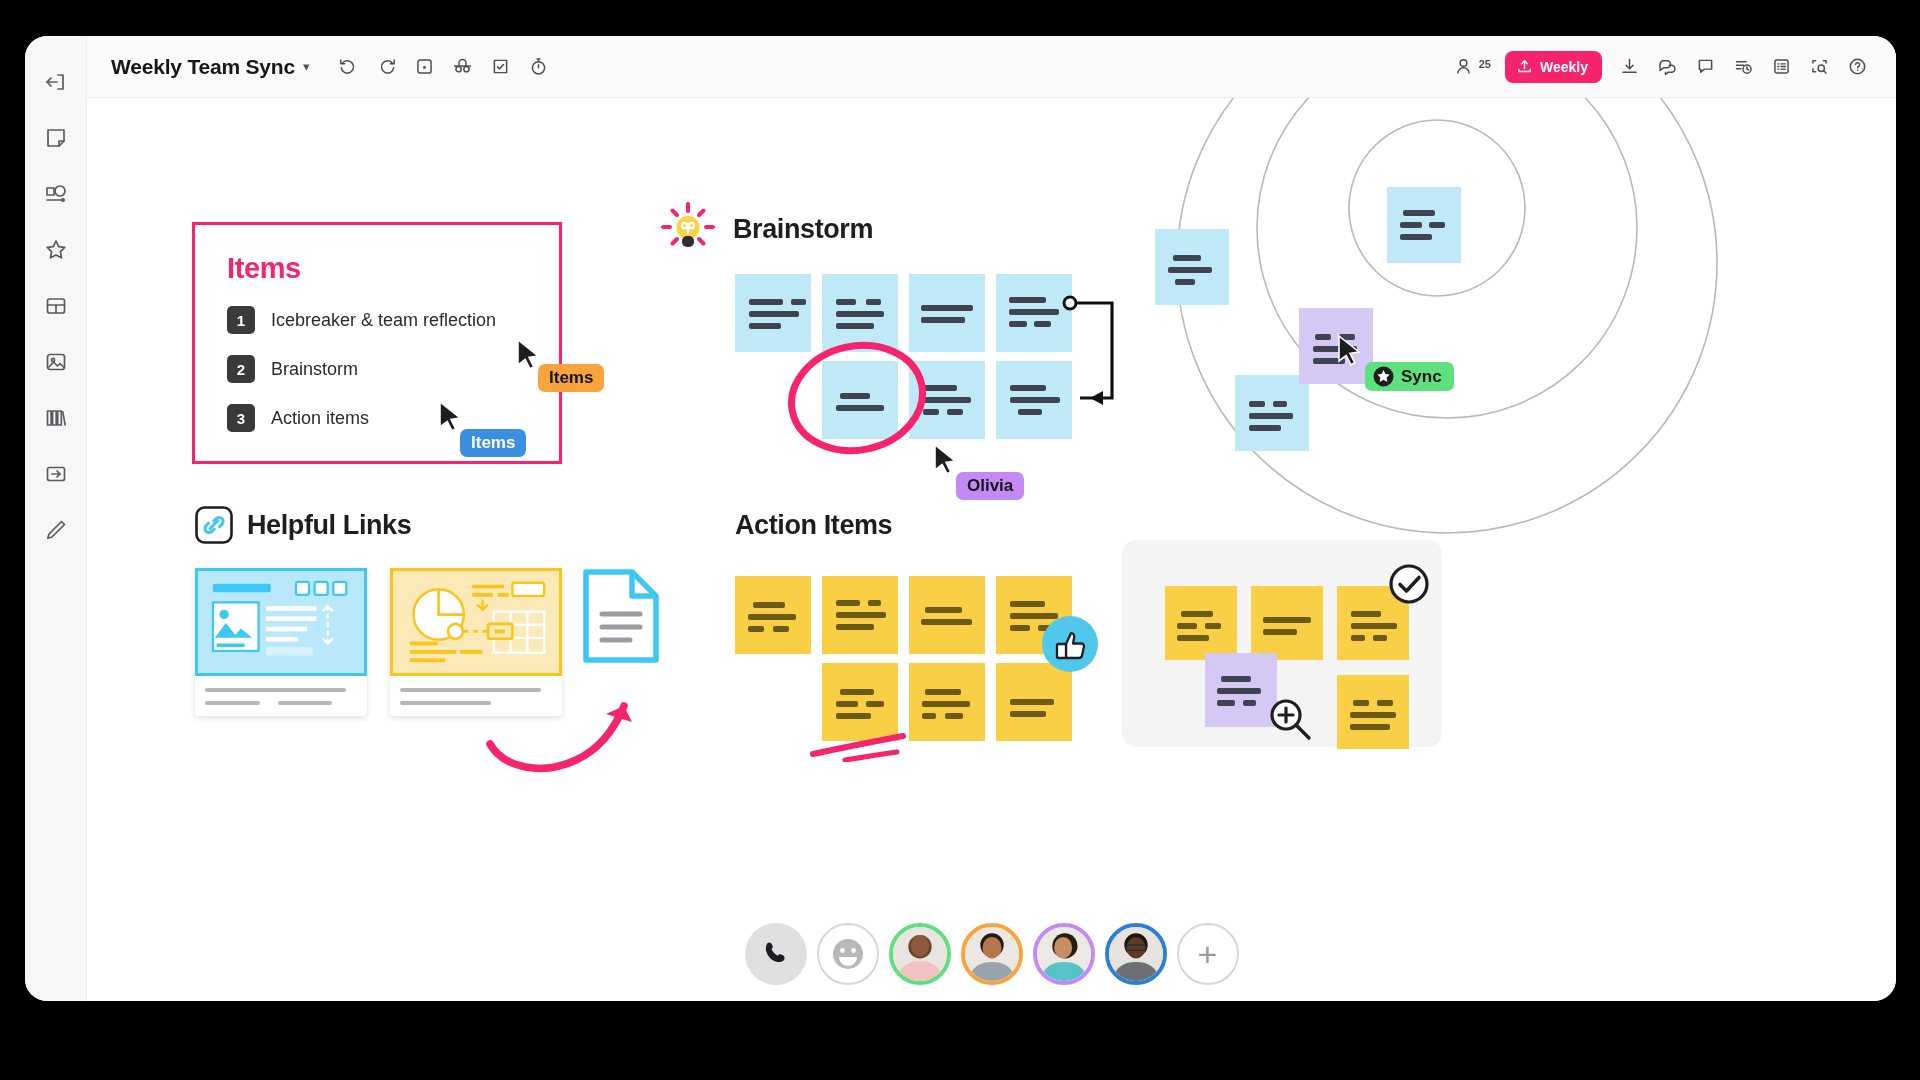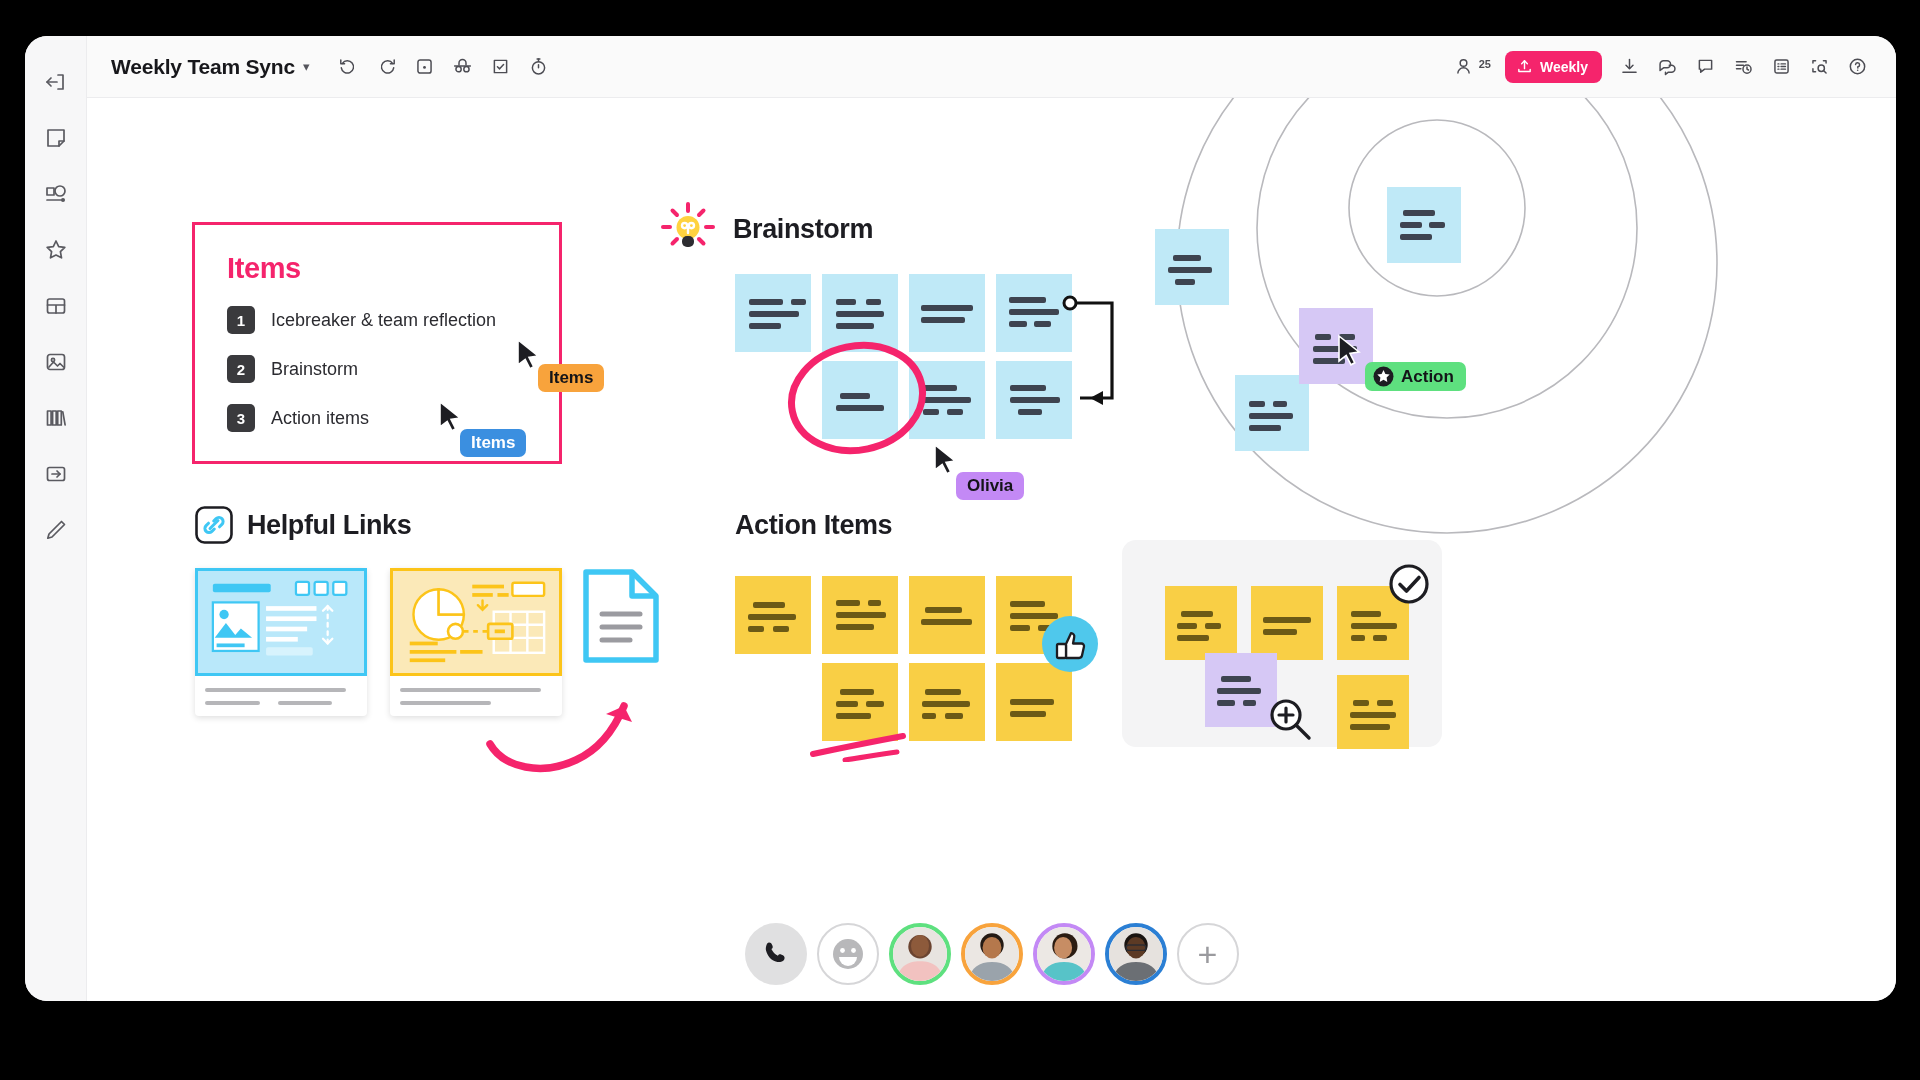--- a/index.html
+++ b/index.html
@@ -596,21 +596,21 @@
     <div class="cursor" style="position:absolute;left:1249px;top:236px;">
       <svg viewBox="0 0 30 34">
           <path d="M3 2l20 16-9 1.4 4.8 9.4-3.8 2-4.8-9.4L3 27z" fill="#1d1d22" stroke="#fff" stroke-width="1.6"></path>
         </svg>
     </div>
     <div class="tag" style="left:1278px;top:264px;background:#5ee07f;display:flex;align-items:center;gap:7px;padding:4px 12px 4px 8px;">
       <svg width="21" height="21" viewBox="0 0 21 21">
         <circle cx="10.5" cy="10.5" r="10" fill="#1d1d22"></circle>
         <path d="M10.5 4l1.9 4 4.3.6-3.1 3 .7 4.3-3.8-2.1-3.8 2.1.7-4.3-3.1-3 4.3-.6z" fill="#fff"></path>
       </svg>
-      <span>Action</span>
+      <span>Sync</span>
     </div>
 
     <div id="avatar-bar">
       <div class="av ghost">
         <svg width="30" height="30" viewBox="0 0 30 30">
             <path d="M8 3.5c2 0 2.6 1 3.4 3s.2 2.6-1 3.6c1.4 3 3.5 5.2 6.5 6.6 1-1.2 1.7-1.8 3.7-1s3 1.4 3 3.4-2 3.9-4.4 3.9C11.6 23 7 18.4 5 11.4 4.4 8.8 5.6 3.5 8 3.5z" fill="#1d1d22"></path>
           </svg>
       </div>
       <div class="av outline">
         <svg width="36" height="36" viewBox="0 0 36 36">

